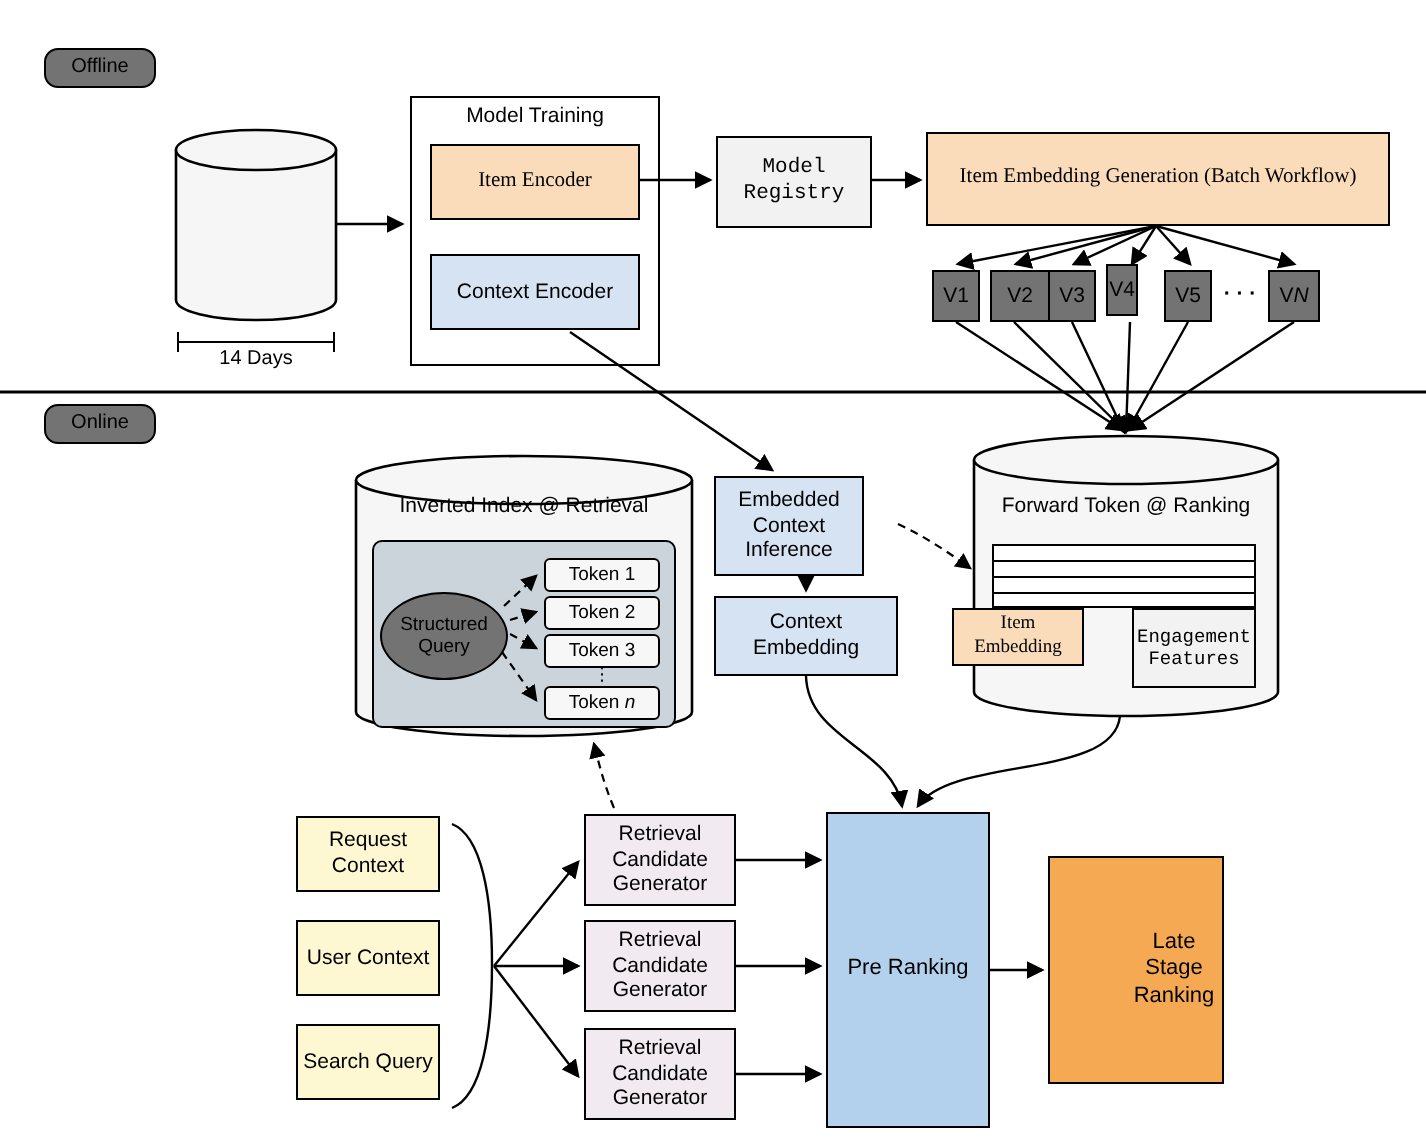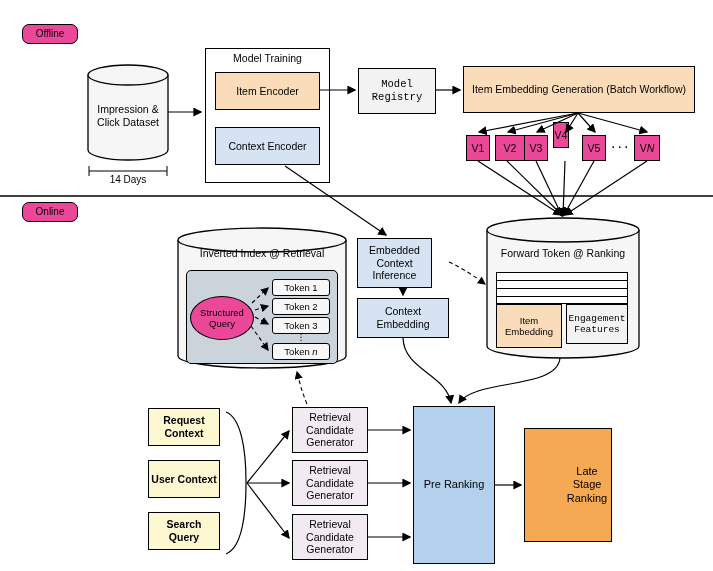--- a/index.html
+++ b/index.html
@@ -6,31 +6,31 @@
   .canvas {
     position:relative; width:713px; height:571px; background:#fff;
     font-family:"Liberation Sans","DejaVu Sans",sans-serif; color:#000;
     overflow:hidden;
   }
   svg.layer { position:absolute; left:0; top:0; }
   #bg { z-index:0; }
   #wires { z-index:3; pointer-events:none; }
   .node {
     position:absolute; box-sizing:border-box; z-index:1;
-    border:1px solid #000; background:#ec4899;
+    border:1px solid #000; background:#737373;
     display:flex; align-items:center; justify-content:center;
     text-align:center; font-size:10.5px; line-height:1.2; padding:2px;
   }
   .pill { border-radius:7px; font-size:10px; }
   .label { border:none; background:transparent; padding:0; }
   .group { background:#fff; }
-  .peach   { background:var(--peach,#FADCBB); }
+  .peach   { background:var(--peach,#FADCBB);font-family:Liberation Serif, serif; }
   .bluelight { background:var(--blue-light,#D6E3F3); }
   .blue    { background:var(--blue,#B3D1EC); }
-  .yellow  { background:var(--yellow,#FEF8D2);font-weight:bold; }
+  .yellow  { background:var(--yellow,#FEF8D2); }
   .lav     { background:var(--lavender,#F1EAF1); }
   .orange  { background:var(--orange,#F5A953);padding-left:40px; }
   .gray    { background:var(--gray,#F2F2F2);font-family:Liberation Mono, monospace; }
   .innergray { background:var(--inner-gray,#CBD3DB); border-radius:5px; }
   .ellipse { border-radius:50%; font-size:9.5px; }
   .tok { background:#F7F7F7; border-radius:3px; font-size:9.5px; padding:0 2px; }
   .stripes {
     background:repeating-linear-gradient(to bottom,#fff 0 7px,#000 7px 8px);
   }
   .it { font-style:italic; }
@@ -54,35 +54,34 @@
     </g>
     <g>
       <path d="M487,230 L487,346 A76,12 0 0 0 639,346 L639,230" fill="#F6F6F6" stroke="#000" stroke-width="1.3"></path>
       <ellipse cx="563" cy="230" rx="76" ry="12" fill="#F6F6F6" stroke="#000" stroke-width="1.3"></ellipse>
     </g>
   </svg>
 
   <div class="node pill" style="left:22px;top:24px;width:56px;height:20px">Offline</div>
   <div class="node pill" style="left:22px;top:202px;width:56px;height:20px">Online</div>
 
-  <div class="node label" style="left:92px;top:97px;width:72px;height:38px">Impression &amp; Click Dataset</div>
   <div class="node label" style="left:96px;top:174px;width:64px;height:12px;font-size:10px">14 Days</div>
 
   <div class="node group" style="left:205px;top:48px;width:125px;height:135px"></div>
   <div class="node label" style="left:207px;top:52px;width:121px;height:13px">Model Training</div>
   <div class="node peach" style="left:215px;top:72px;width:105px;height:38px">Item Encoder</div>
   <div class="node bluelight" style="left:215px;top:127px;width:105px;height:38px">Context Encoder</div>
 
   <div class="node gray" style="left:358px;top:68px;width:78px;height:46px">Model Registry</div>
   <div class="node peach" style="left:463px;top:66px;width:232px;height:47px">Item Embedding Generation (Batch Workflow)</div>
 
   <div class="node" style="left:466px;top:135px;width:24px;height:26px">V1</div>
   <div class="node" style="left:495px;top:135px;width:30px;height:26px">V2</div>
   <div class="node" style="left:524px;top:135px;width:24px;height:26px">V3</div>
-  <div class="node" style="left:553px;top:122px;width:16px;height:26px">V4</div>
+  <div class="node" style="left:553px;top:132px;width:16px;height:26px">V4</div>
   <div class="node" style="left:582px;top:135px;width:24px;height:26px">V5</div>
   <div class="node label" style="left:606px;top:139px;width:28px;height:16px;font-weight:bold">· · ·</div>
   <div class="node" style="left:634px;top:135px;width:26px;height:26px">
       <span>V</span>
       <span class="it">N</span>
     </div>
 
   <div class="node label" style="left:182px;top:247px;width:160px;height:13px">Inverted Index @ Retrieval</div>
   <div class="node innergray" style="left:186px;top:270px;width:152px;height:94px"></div>
   <div class="node ellipse" style="left:190px;top:296px;width:64px;height:44px">Structured Query</div>
@@ -90,21 +89,21 @@
   <div class="node tok" style="left:272px;top:298px;width:58px;height:17px">Token 2</div>
   <div class="node tok" style="left:272px;top:317px;width:58px;height:17px">Token 3</div>
   <div class="node label" style="left:272px;top:331px;width:58px;height:12px;font-size:9px">⋮</div>
   <div class="node tok" style="left:272px;top:343px;width:58px;height:17px"><span>Token </span>&nbsp;<span class="it">n</span></div>
 
   <div class="node bluelight" style="left:357px;top:238px;width:75px;height:50px">Embedded Context Inference</div>
   <div class="node bluelight" style="left:357px;top:298px;width:92px;height:40px">Context Embedding</div>
 
   <div class="node label" style="left:492px;top:247px;width:142px;height:13px">Forward Token @ Ranking</div>
   <div class="node stripes" style="left:496px;top:272px;width:132px;height:32px"></div>
-  <div class="node peach f95" style="left:496px;top:304px;width:66px;height:44px">Item Embedding</div>
+  <div class="node peach f95" style="left:476px;top:304px;width:66px;height:29px">Item Embedding</div>
   <div class="node gray f95" style="left:566px;top:304px;width:62px;height:40px">Engagement Features</div>
 
   <div class="node yellow" style="left:148px;top:408px;width:72px;height:38px">Request Context</div>
   <div class="node yellow" style="left:148px;top:460px;width:72px;height:38px">User Context</div>
   <div class="node yellow" style="left:148px;top:512px;width:72px;height:38px">Search Query</div>
 
   <div class="node lav" style="left:292px;top:407px;width:76px;height:46px">Retrieval Candidate Generator</div>
   <div class="node lav" style="left:292px;top:460px;width:76px;height:46px">Retrieval Candidate Generator</div>
   <div class="node lav" style="left:292px;top:514px;width:76px;height:46px">Retrieval Candidate Generator</div>
 

